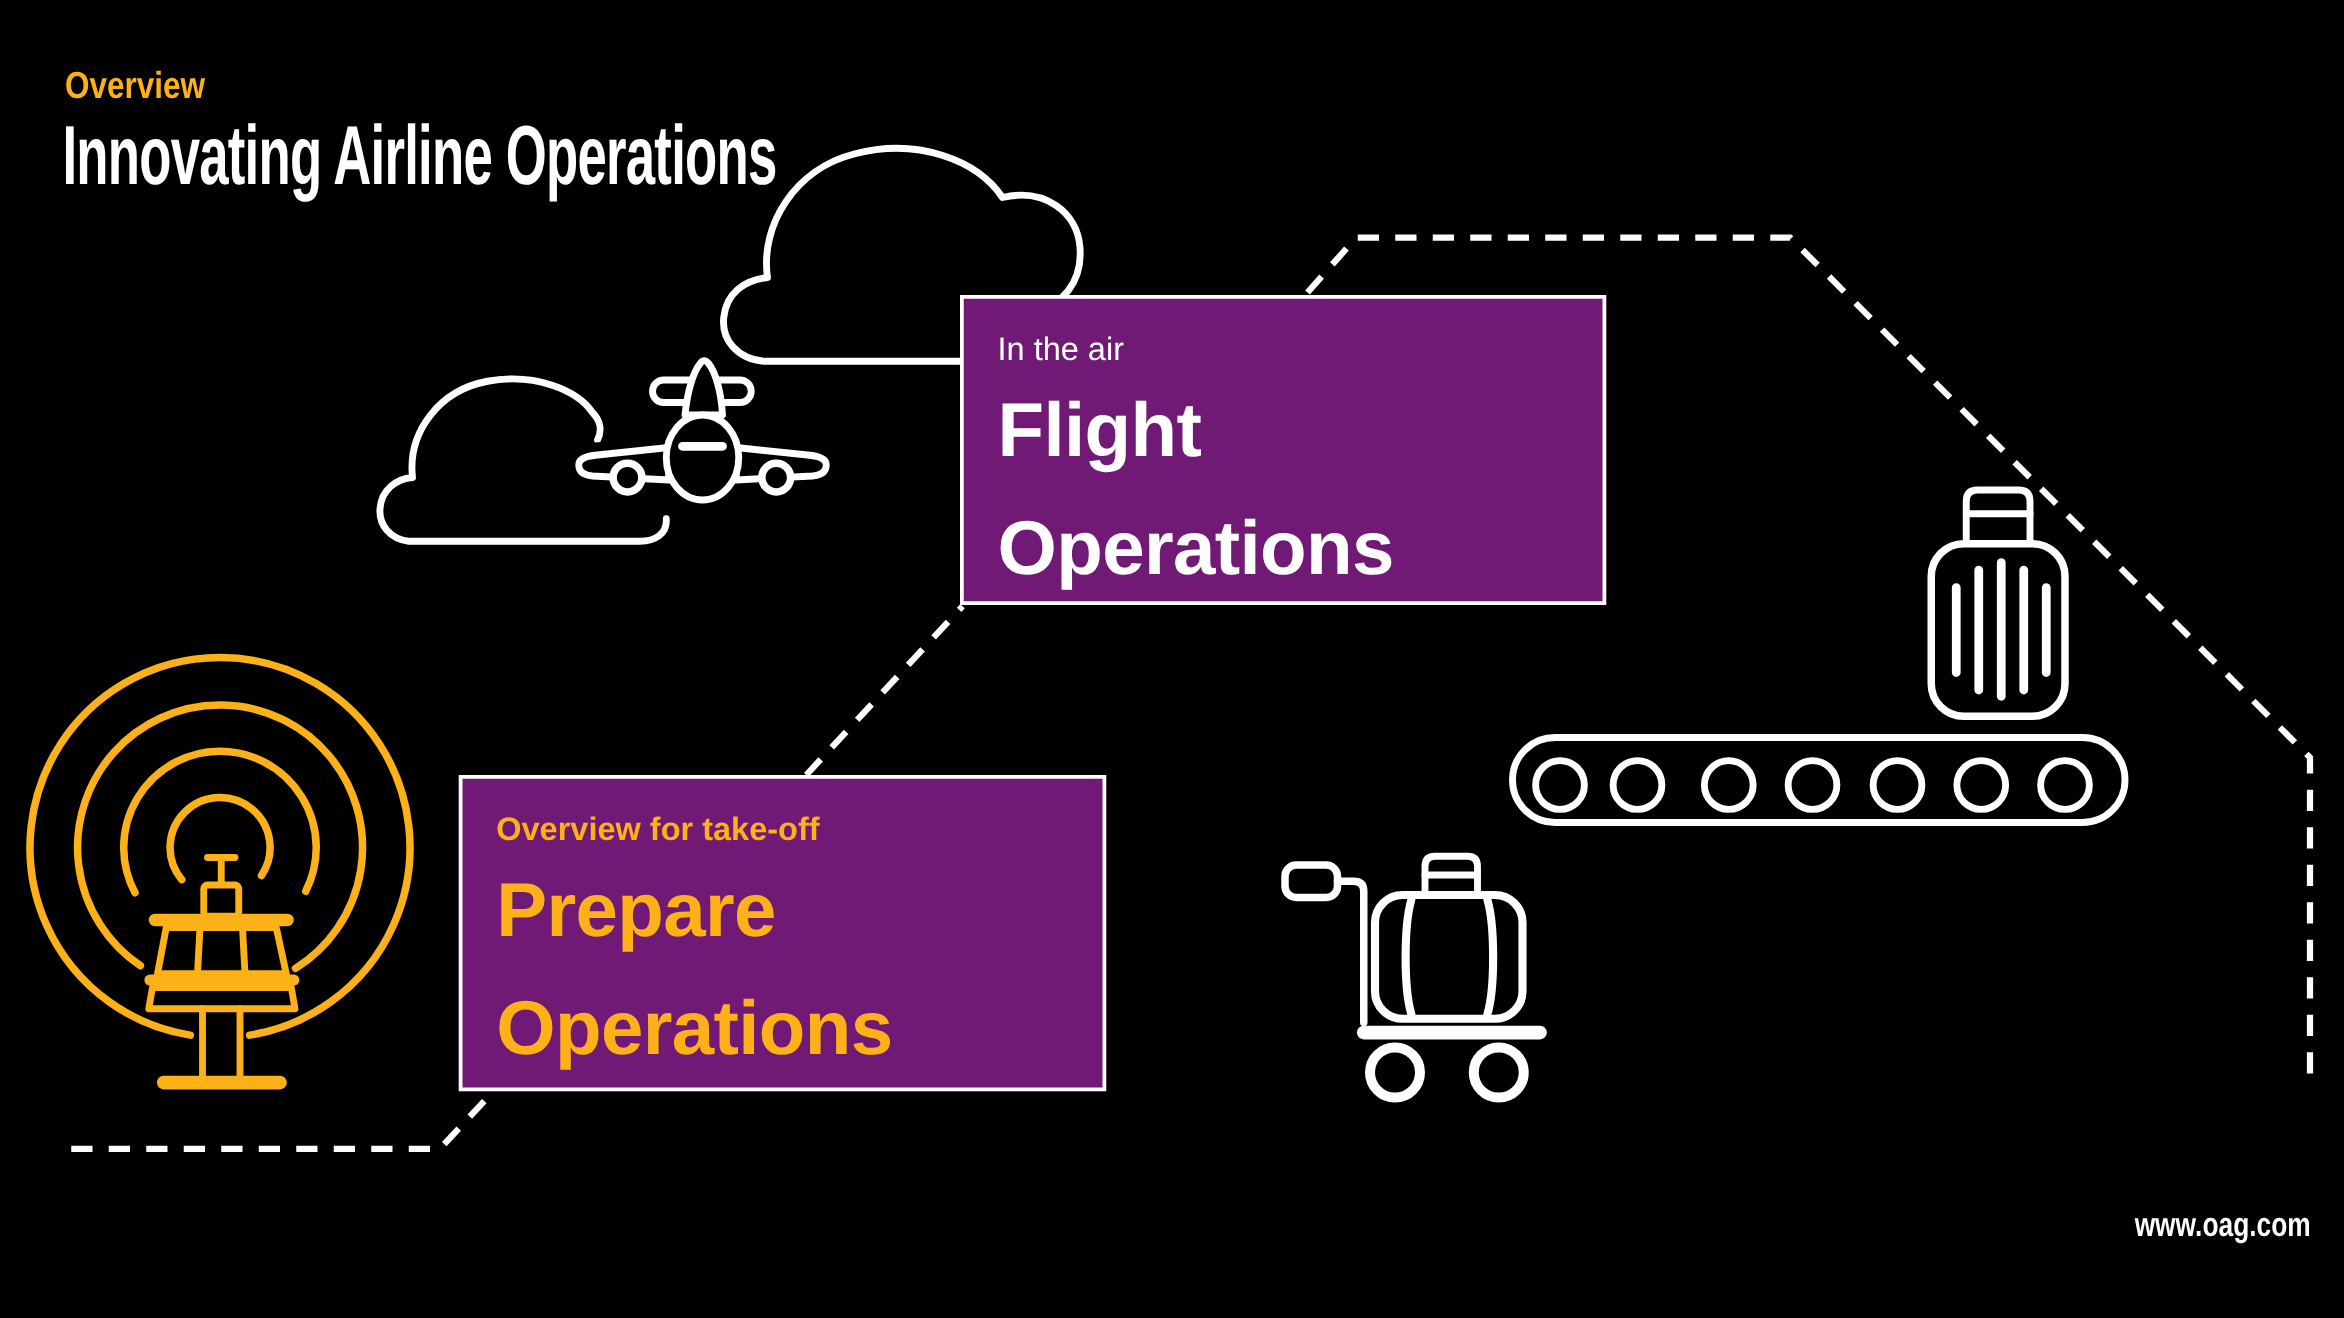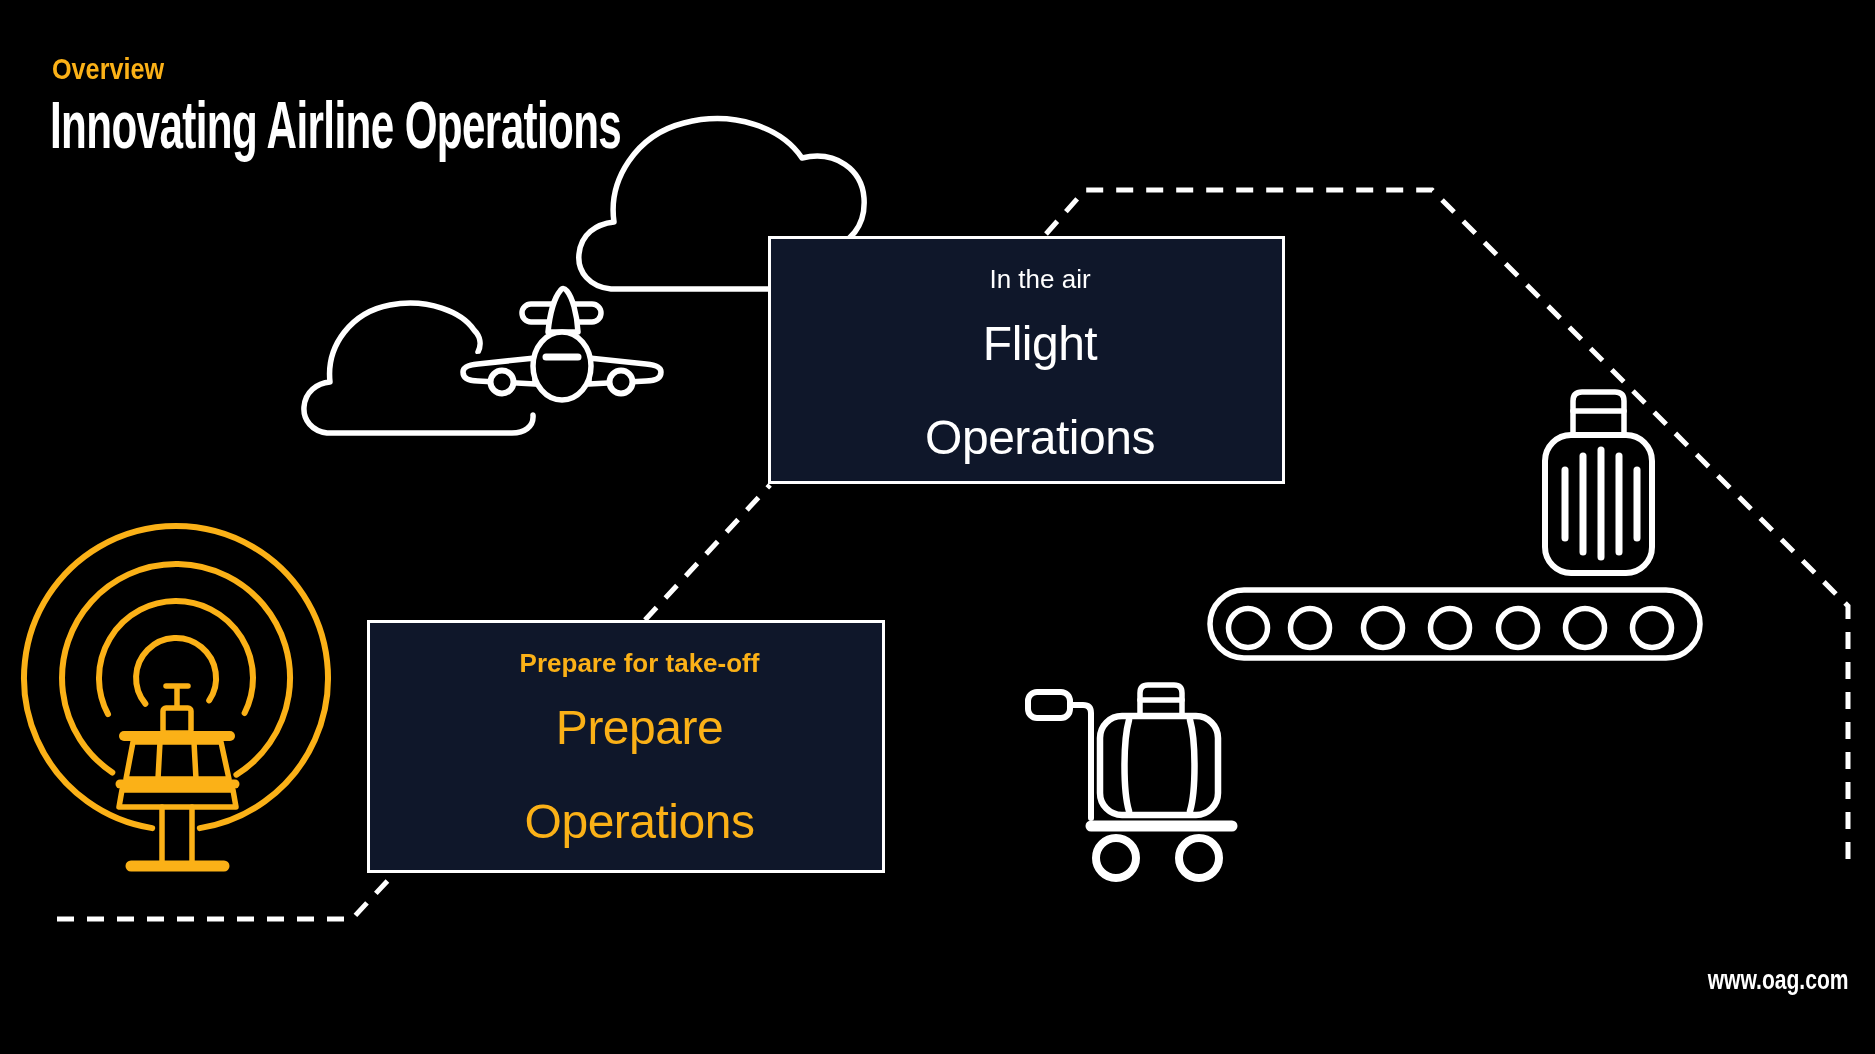--- a/index.html
+++ b/index.html
@@ -17,26 +17,25 @@
     position:absolute;left:52px;top:52px;
     color:var(--yellow);font-weight:bold;font-size:30px;line-height:34px;
     transform:scaleX(.84);transform-origin:0 50%;letter-spacing:0px;
   }
   .main-title{
     position:absolute;left:50px;top:92px;
     color:#fff;font-weight:bold;font-size:67px;line-height:66px;letter-spacing:-1px;
     transform:scaleX(.63);transform-origin:0 0;white-space:nowrap;
   }
   .card{
-    position:absolute;background:#0f172a;border:3px solid #fff;box-sizing:border-box;
+    position:absolute;background:#701a75;border:3px solid #fff;box-sizing:border-box;
     padding:24px 0 0 27px;
-    text-align:center;
   }
   .card .label{font-size:26px;line-height:32px;font-weight:500;color:#fff;}
-  .card .big{font-size:48px;line-height:90px;font-weight:400;color:#fff;letter-spacing:-.5px;margin-top:4px;}
+  .card .big{font-size:61px;line-height:90px;font-weight:700;color:#fff;letter-spacing:-.5px;margin-top:4px;}
   .card.flight{left:768px;top:236px;width:517px;height:248px;}
   .card.terminal{left:367px;top:620px;width:518px;height:253px;}
   .card.baggage{left:1320px;top:623px;width:519px;height:250px;}
   .card.terminal .label{color:var(--yellow);font-weight:bold;}
   .card.terminal .big{color:var(--yellow);}
   .site-url{
     position:absolute;right:54px;top:964px;
     color:#fff;font-weight:bold;font-size:27px;line-height:32px;
     transform:scaleX(.78);transform-origin:100% 50%;letter-spacing:0;
     text-decoration:none;
@@ -152,21 +151,21 @@
   <div class="eyebrow">Overview</div>
   <div class="main-title">Innovating Airline Operations</div>
 
   <div class="card flight">
     <div class="label">In the air</div>
     <div class="big">Flight</div>
     <div class="big">Operations</div>
   </div>
 
   <div class="card terminal">
-    <div class="label">Prepare for take-off</div>
+    <div class="label">Overview for take-off</div>
     <div class="big">Prepare</div>
     <div class="big">Operations</div>
   </div>
 
 
   <a class="site-url" href="#">www.oag.com</a>
 
 </div>
 
 </body></html>

